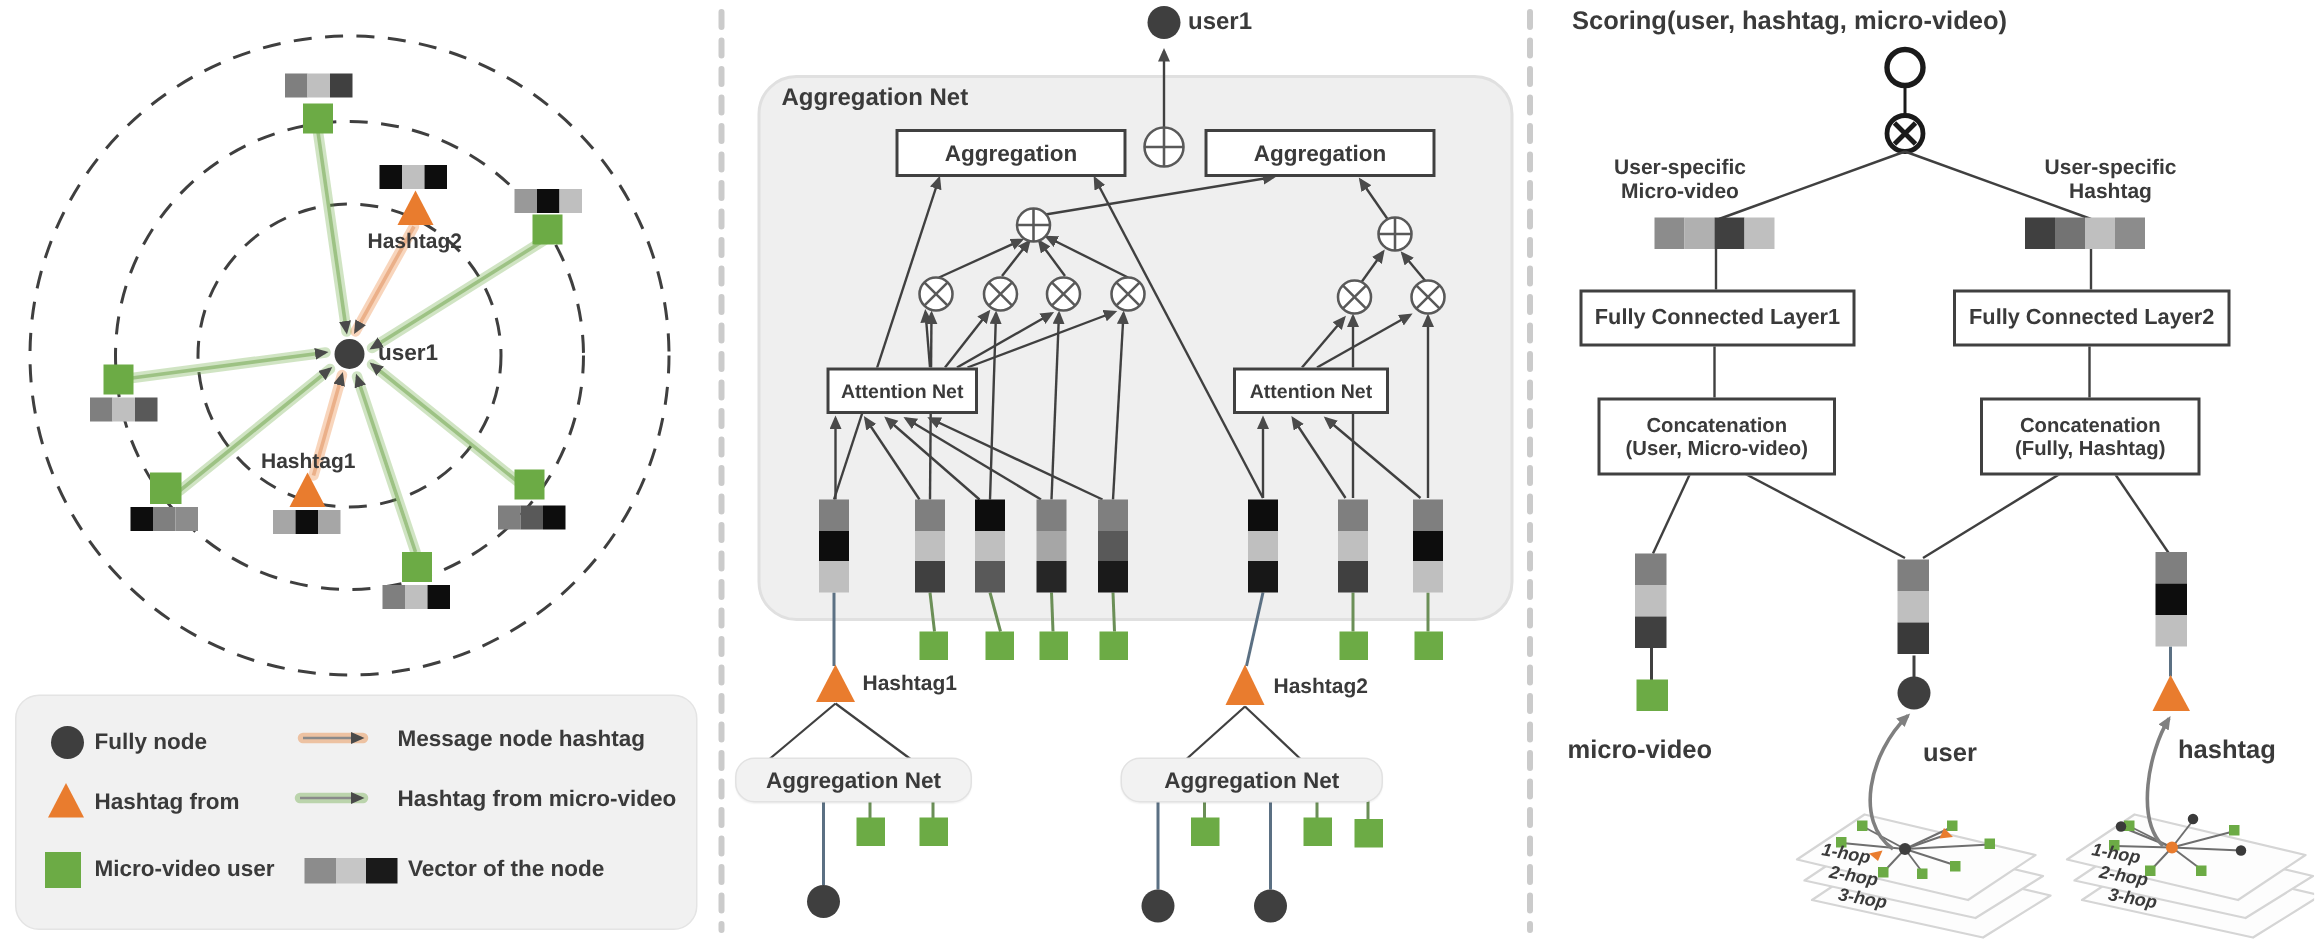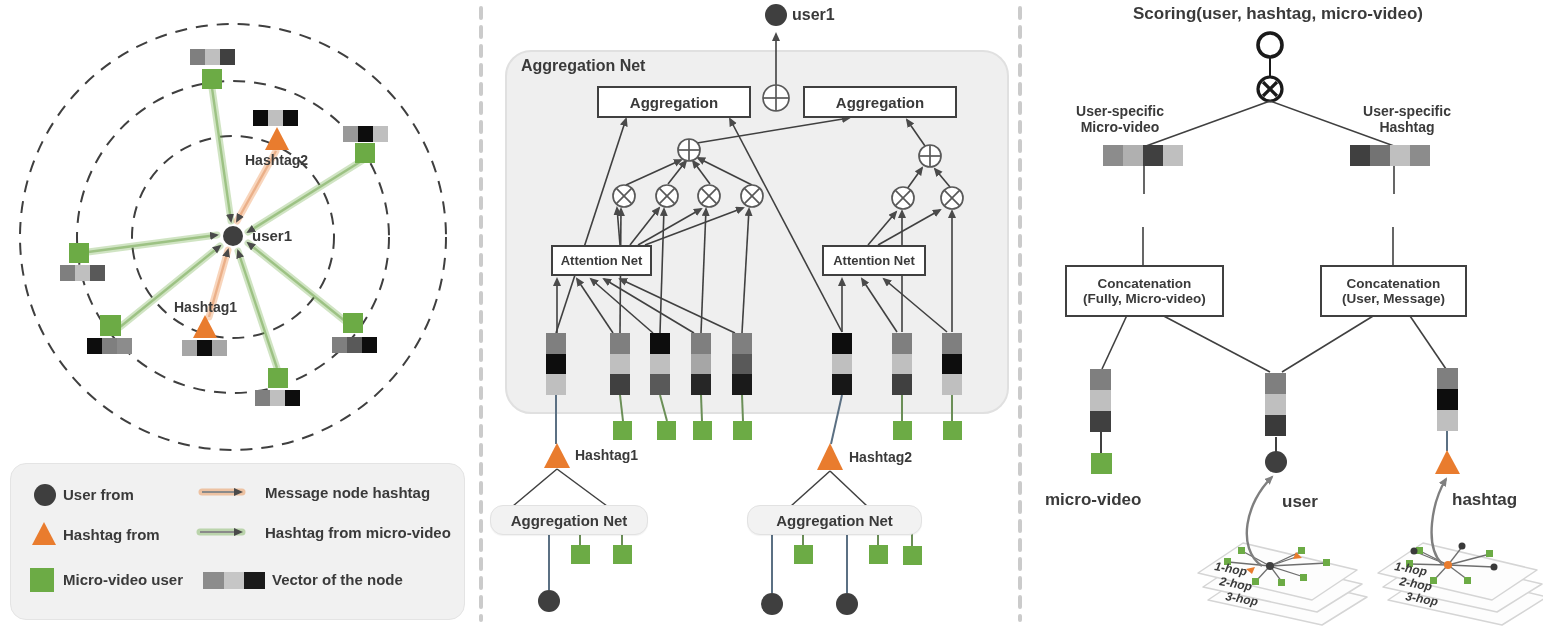--- a/index.html
+++ b/index.html
@@ -366,21 +366,21 @@
       <div style="background: rgb(13, 13, 13);"></div>
     </div>
 
   <div class="gsq" style="left:202px;top:69px;width:20px;height:20px"></div>
   <div class="gsq" style="left:355px;top:143px;width:20px;height:20px"></div>
   <div class="gsq" style="left:69px;top:243px;width:20px;height:20px"></div>
   <div class="gsq" style="left:100px;top:315px;width:21px;height:21px"></div>
   <div class="gsq" style="left:268px;top:368px;width:20px;height:20px"></div>
   <div class="gsq" style="left:343px;top:313px;width:20px;height:20px"></div>
 
-  <div class="lbl" style="left:63px;top:486px;font-size:15px">User from</div>
+  <div class="lbl" style="left:63px;top:486px;font-size:15px">Fully node</div>
   <div class="lbl" style="left:63px;top:526px;font-size:15px">Hashtag from</div>
   <div class="lbl" style="left:63px;top:571px;font-size:15px">Micro-video user</div>
   <div class="lbl" style="left:265px;top:484px;font-size:15px">Message node hashtag</div>
   <div class="lbl" style="left:265px;top:524px;font-size:15px">Hashtag from micro-video</div>
   <div class="lbl" style="left:272px;top:571px;font-size:15px">Vector of the node</div>
   <div class="vec h" style="left:203px;top:572px;width:62px;height:17px">
       <div style="background: rgb(140, 140, 140);"></div>
       <div style="background: rgb(198, 198, 198);"></div>
       <div style="background: rgb(26, 26, 26);"></div>
     </div>
@@ -446,21 +446,21 @@
 
   <div class="pill" style="left:490px;top:505px;width:156px;height:28px;font-size:15px">Aggregation Net</div>
   <div class="pill" style="left:747px;top:505px;width:173px;height:28px;font-size:15px">Aggregation Net</div>
 
   <div class="gsq" style="left:571px;top:545px"></div>
   <div class="gsq" style="left:613px;top:545px"></div>
   <div class="gsq" style="left:794px;top:545px"></div>
   <div class="gsq" style="left:869px;top:545px"></div>
   <div class="gsq" style="left:903px;top:546px"></div>
 
-  <div class="lbl" style="left:1048px;top:4px;width:460px;text-align:center;font-size:17px">Scoring(user, hashtag, micro-video)</div>
+  <div class="lbl" style="left:1048px;top:4px;width:460px;font-size:17px">Scoring(user, hashtag, micro-video)</div>
 
   <div class="lbl two-line" style="left:1070px;top:103px;width:100px;font-size:14px">
     <div>User-specific</div>
     <div>Micro-video</div>
   </div>
   <div class="lbl two-line" style="left:1352px;top:103px;width:110px;font-size:14px">
     <div>User-specific</div>
     <div>Hashtag</div>
   </div>
 
@@ -470,31 +470,33 @@
       <div style="background: rgb(64, 64, 64);"></div>
       <div style="background: rgb(191, 191, 191);"></div>
     </div>
   <div class="vec h" style="left:1350px;top:145px;width:80px;height:21px">
       <div style="background: rgb(64, 64, 64);"></div>
       <div style="background: rgb(115, 115, 115);"></div>
       <div style="background: rgb(191, 191, 191);"></div>
       <div style="background: rgb(140, 140, 140);"></div>
     </div>
 
+  <div class="box" style="left:1053px;top:193px;width:180px;height:34px;font-size:14.5px">Fully Connected Layer1</div>
+  <div class="box" style="left:1302px;top:193px;width:181px;height:34px;font-size:14.5px">Fully Connected Layer2</div>
 
   <div class="box two-line" style="left:1065px;top:265px;width:155px;height:48px;font-size:13.5px">
     <div>
       <div>Concatenation</div>
-      <div>(Fully, Micro-video)</div>
+      <div>(User, Micro-video)</div>
     </div>
   </div>
   <div class="box two-line" style="left:1320px;top:265px;width:143px;height:48px;font-size:13.5px">
     <div>
       <div>Concatenation</div>
-      <div>(User, Message)</div>
+      <div>(Fully, Hashtag)</div>
     </div>
   </div>
 
   <div class="vec v" style="left:1090px;top:369px;width:21px;height:63px">
       <div style="background: rgb(127, 127, 127);"></div>
       <div style="background: rgb(191, 191, 191);"></div>
       <div style="background: rgb(64, 64, 64);"></div>
     </div>
   <div class="vec v" style="left:1265px;top:373px;width:21px;height:63px">
       <div style="background: rgb(127, 127, 127);"></div>

